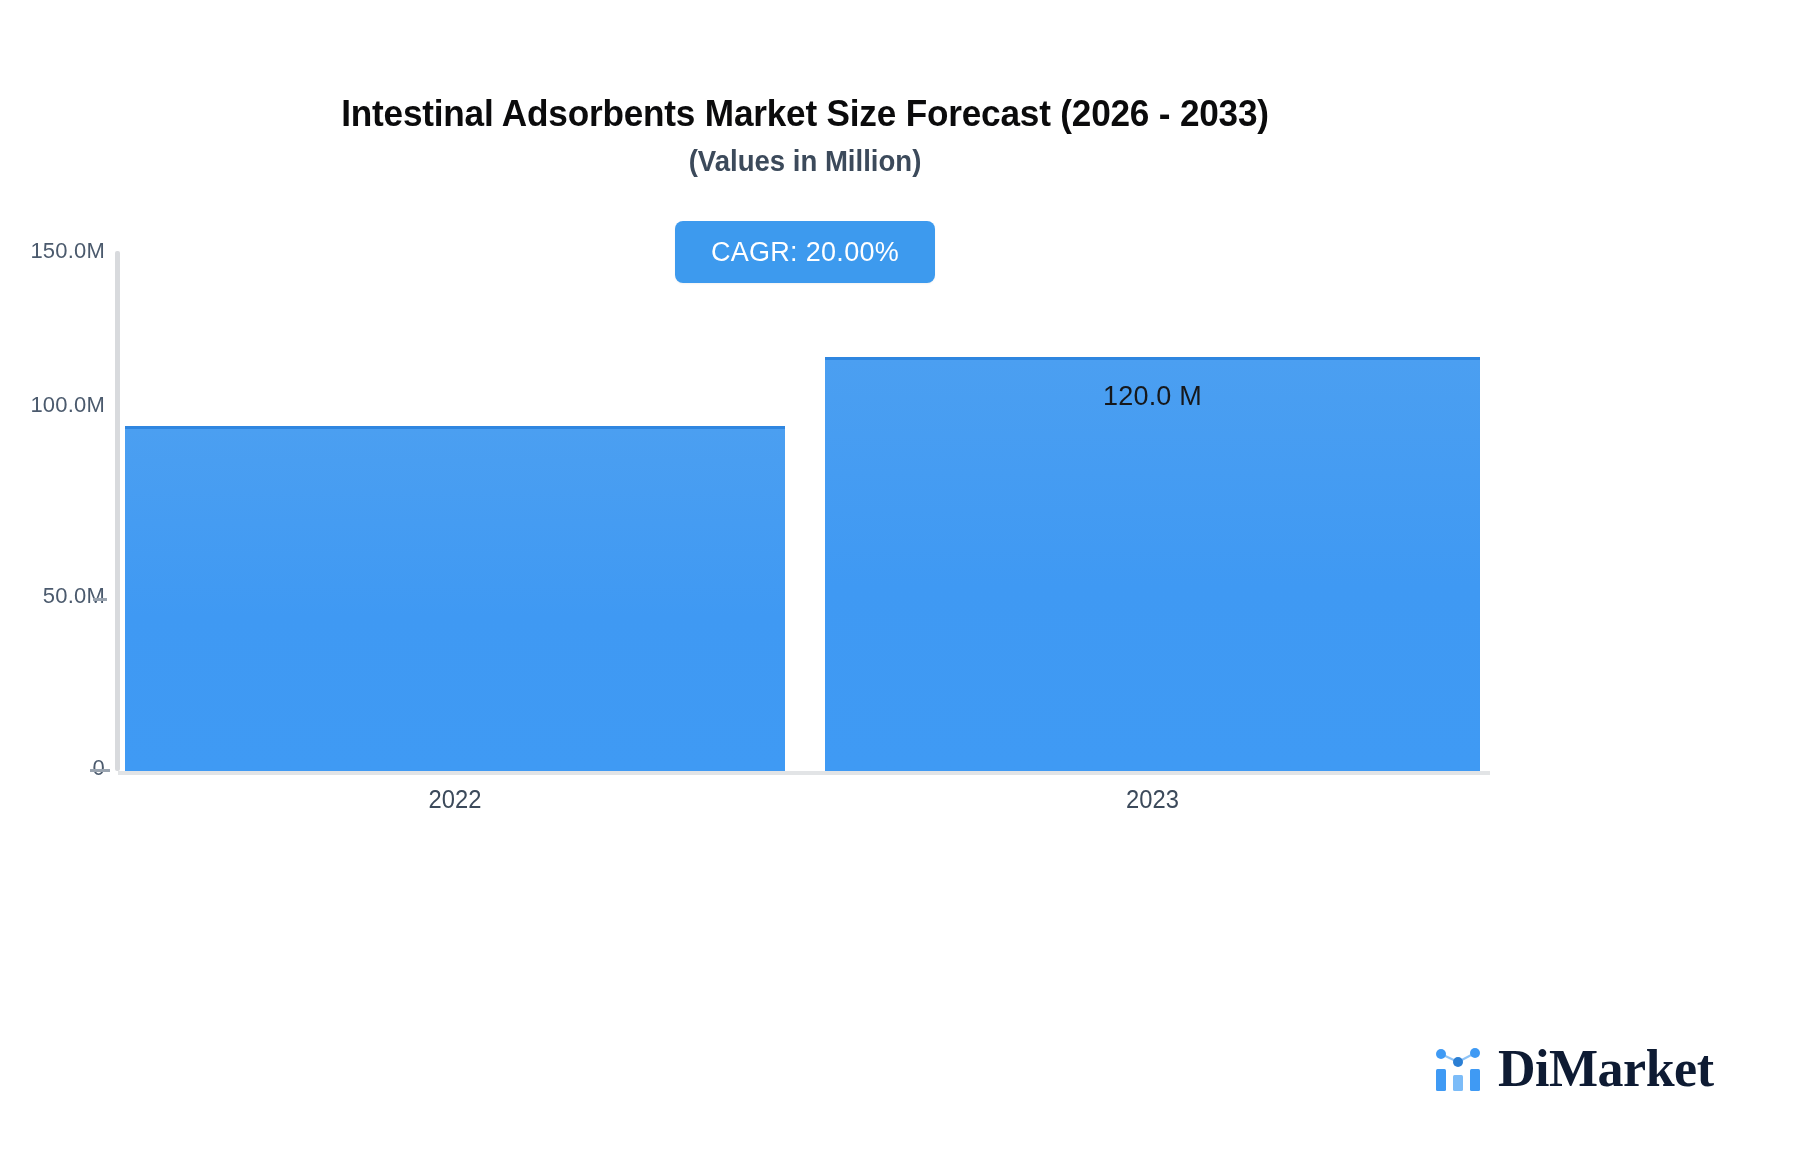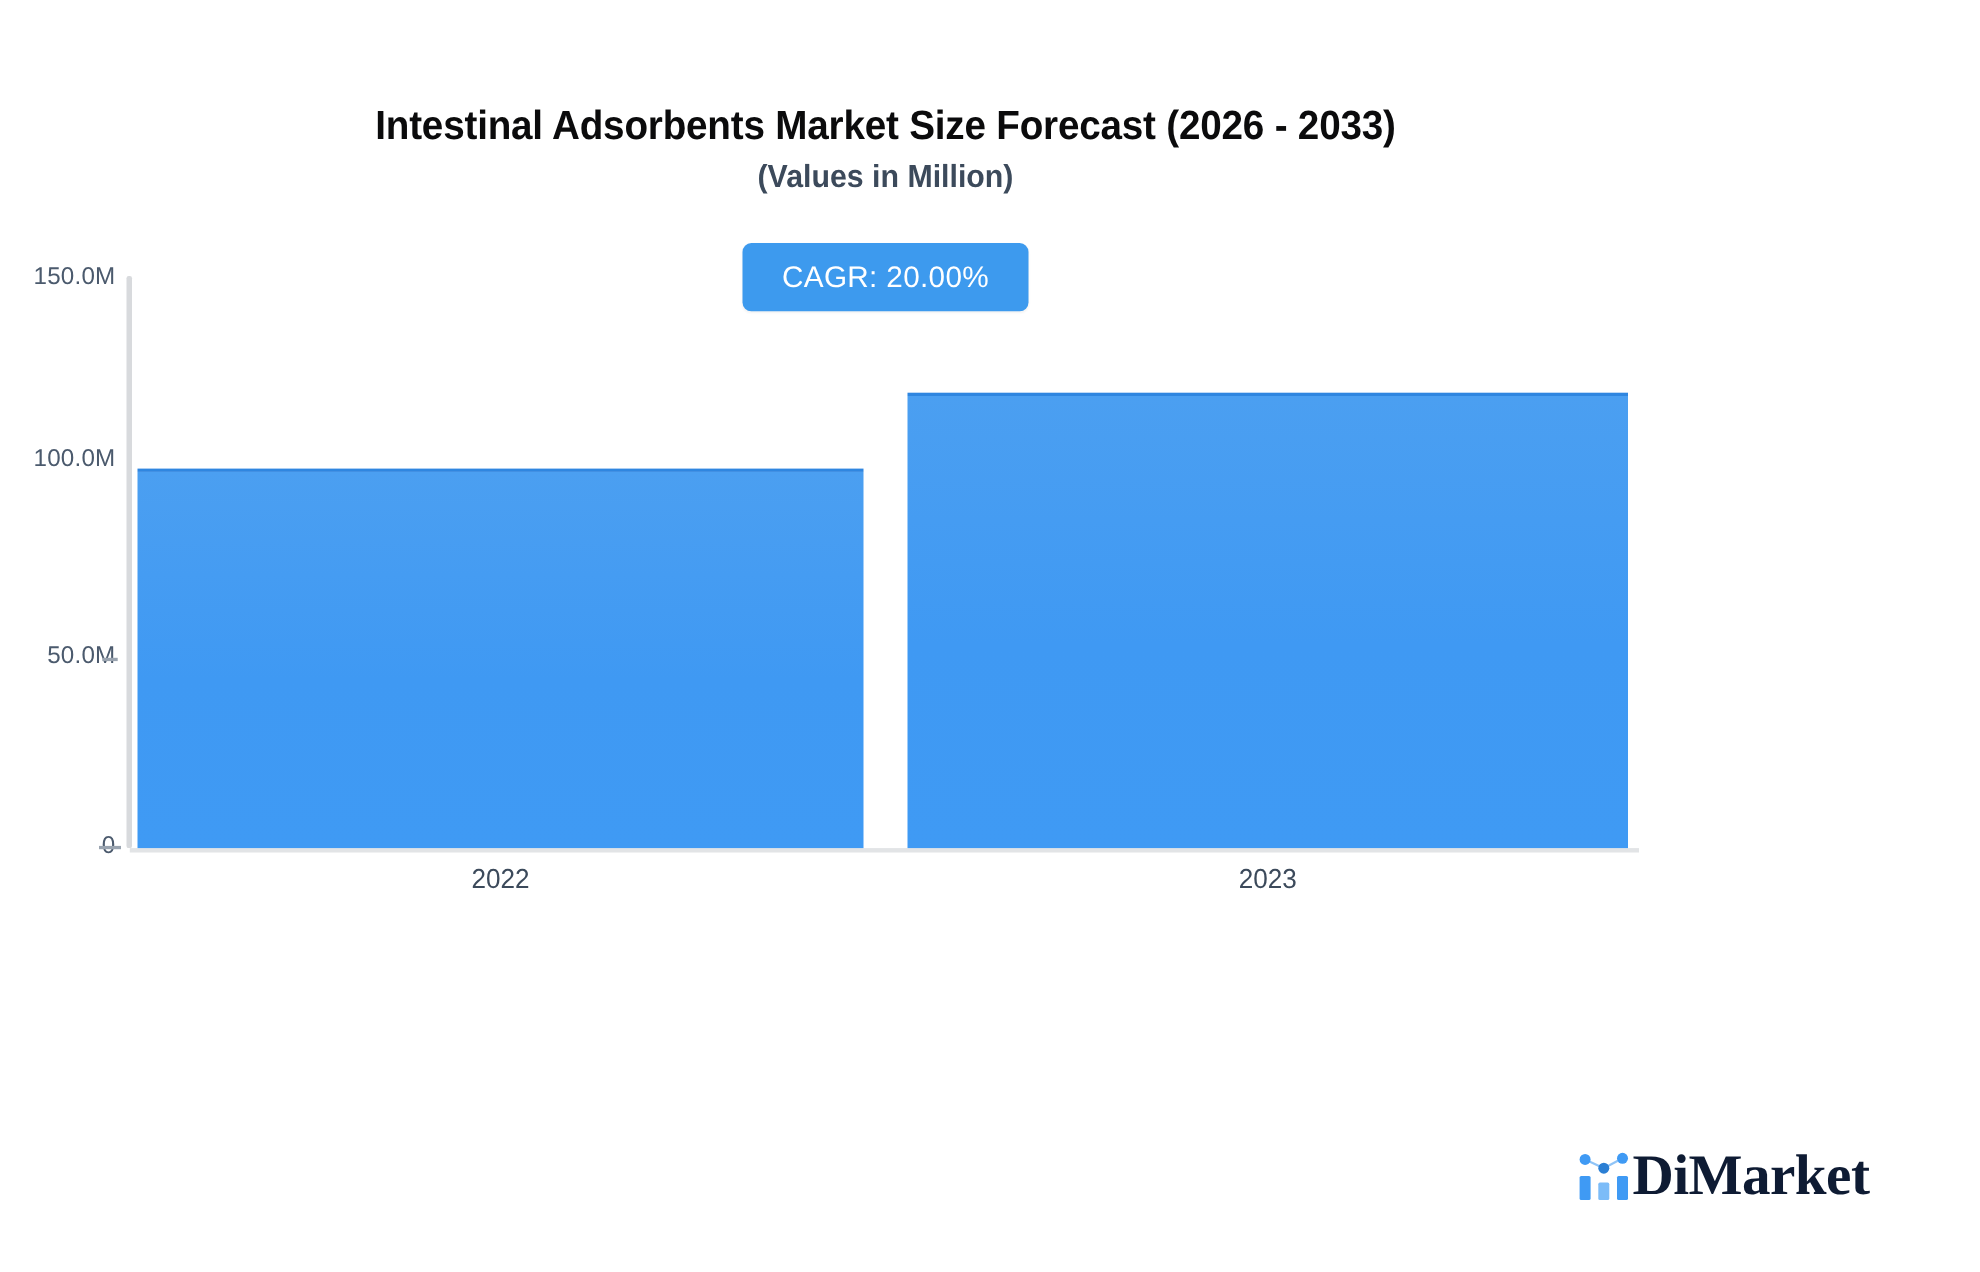--- a/index.html
+++ b/index.html
@@ -154,20 +154,21 @@
     transform: scaleX(0.95);
   }
 
   
   .logo {
     position: absolute;
     left: 1432px;
     top: 1043px;
     display: flex;
     align-items: center;
+    gap: 14px;
   }
   .logo-mark { width: 52px; height: 52px; display: block; }
   .logo-text {
     font-family: "Liberation Serif", serif;
     font-size: 52px;
     font-weight: bold;
     color: #0e1b33;
     line-height: 52px;
     letter-spacing: -0.5px;
     white-space: nowrap;
@@ -182,36 +183,37 @@
     <div class="chart-title">Intestinal Adsorbents Market Size Forecast (2026 - 2033)</div>
     <div class="chart-subtitle">(Values in Million)</div>
   </div>
 
   <div class="cagr-badge">
     <span class="cagr-text">CAGR: 20.00%</span>
   </div>
 
   <div class="y-ticks">
     <div class="y-tick" style="top:238px">150.0M</div>
-    <div class="y-tick" style="top:404px">100.0M</div>
+    <div class="y-tick" style="top:392px">100.0M</div>
     <div class="y-tick" style="top:583px">50.0M</div>
     <div class="y-tick" style="top:755px">0</div>
   </div>
 
   <div class="y-tick-dash" style="left:93px; top:598px"></div>
   <div class="y-tick-dash" style="left:90px; top:769px; width:20px"></div>
 
   <div class="y-axis-line"></div>
   <div class="x-axis-line"></div>
 
   <div class="plot-area">
     <div class="bar" id="bar-0" style="left: 7px; width: 660px; height: 345.333px;"></div>
     <div class="bar" id="bar-1" style="left: 707px; width: 655px; height: 414.4px;"></div>
   </div>
 
+  <div class="bar-value" id="bar-value-1" style="left: 825px; width: 655px; top: 381px;">120.0 M</div>
 
   <div class="x-label" id="x-label-0" style="left: 125px; width: 660px;">2022</div>
   <div class="x-label" id="x-label-1" style="left: 825px; width: 655px;">2023</div>
 
   <div class="logo">
     <span>
       <svg class="logo-mark" viewBox="0 0 52 52" xmlns="http://www.w3.org/2000/svg">
         <line x1="9" y1="11" x2="26" y2="19" stroke="#8fc4f7" stroke-width="2"></line>
         <line x1="26" y1="19" x2="43" y2="10" stroke="#8fc4f7" stroke-width="2"></line>
         <circle cx="9" cy="11" r="5" fill="#3f9af4"></circle>

